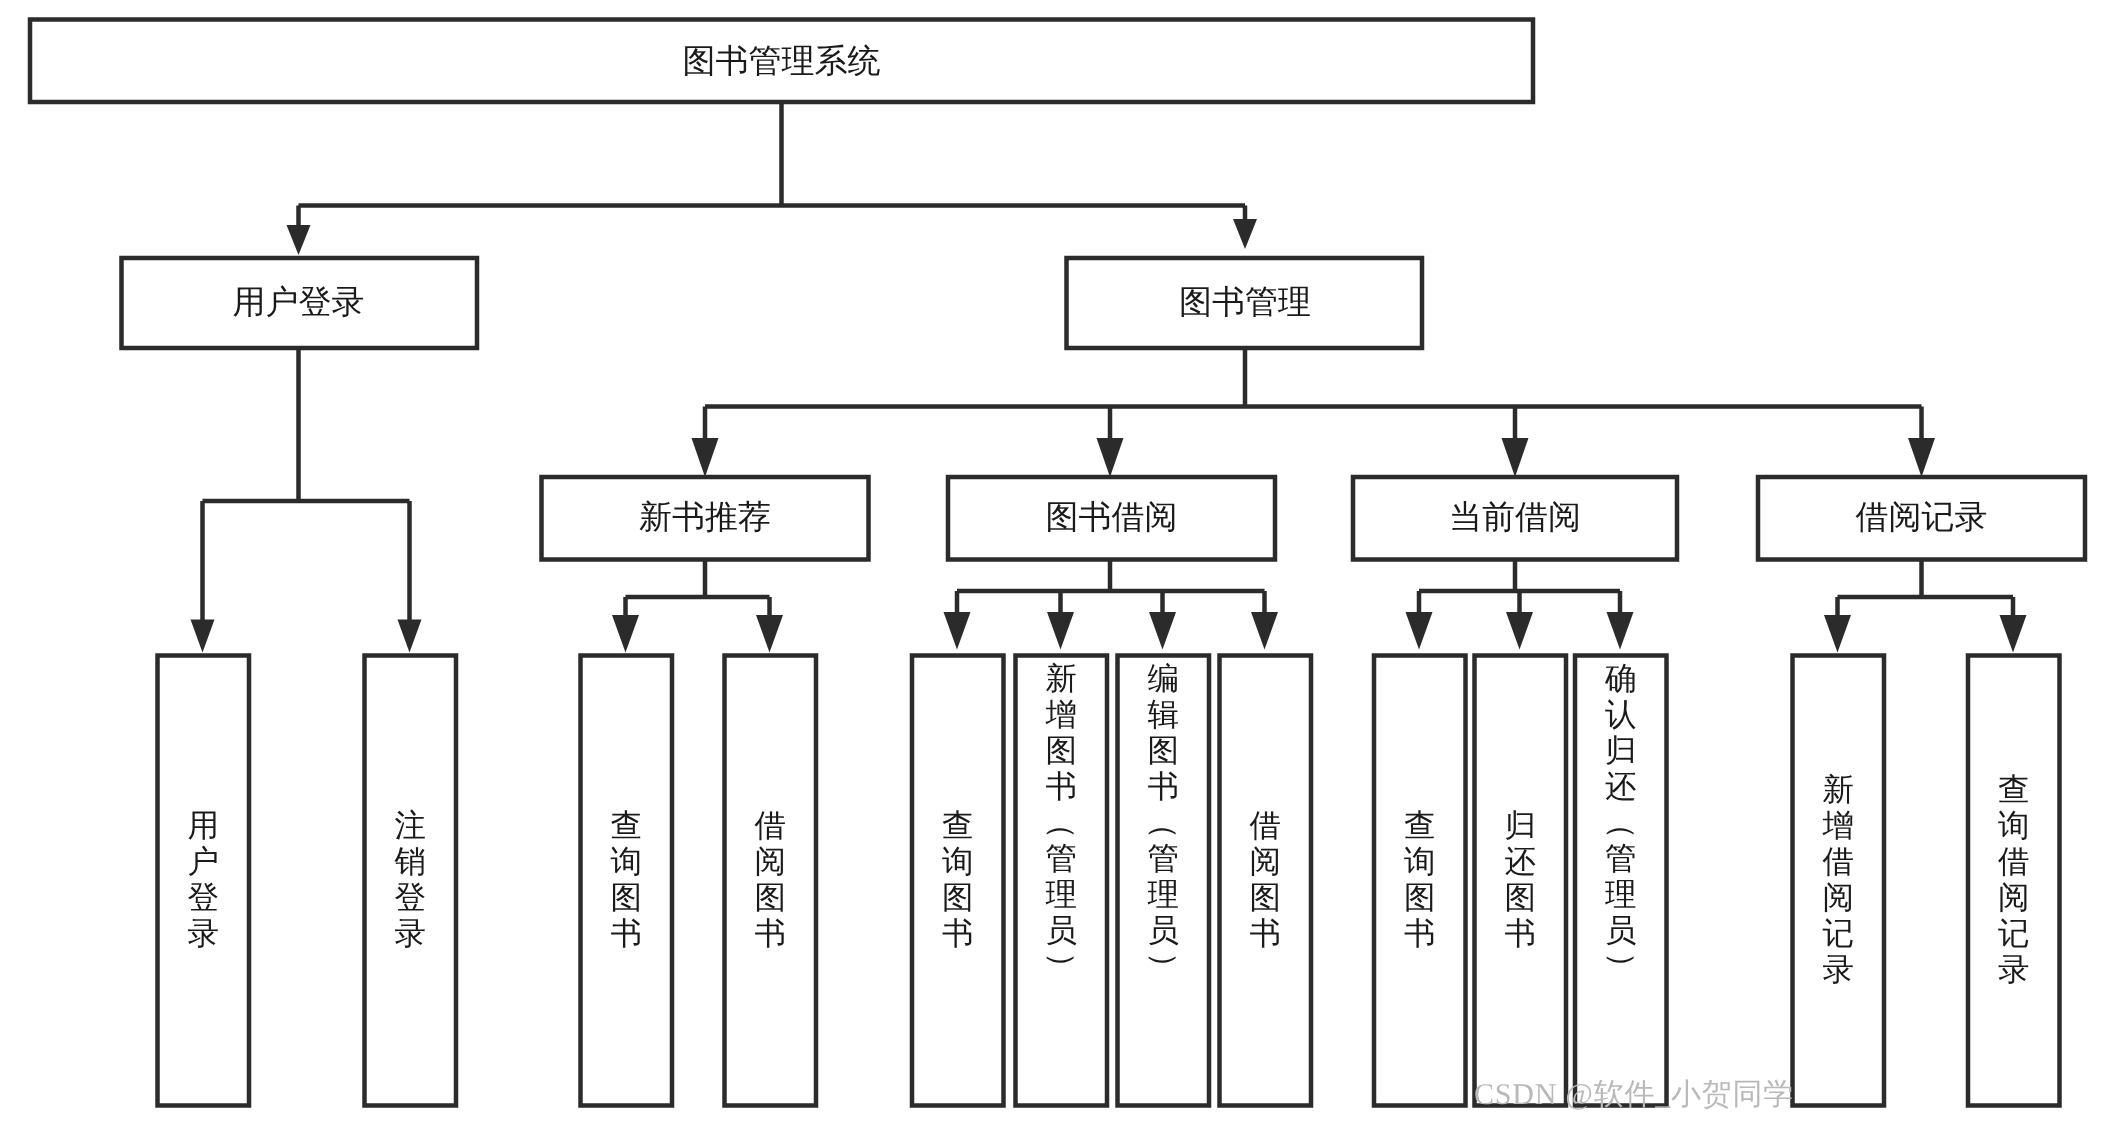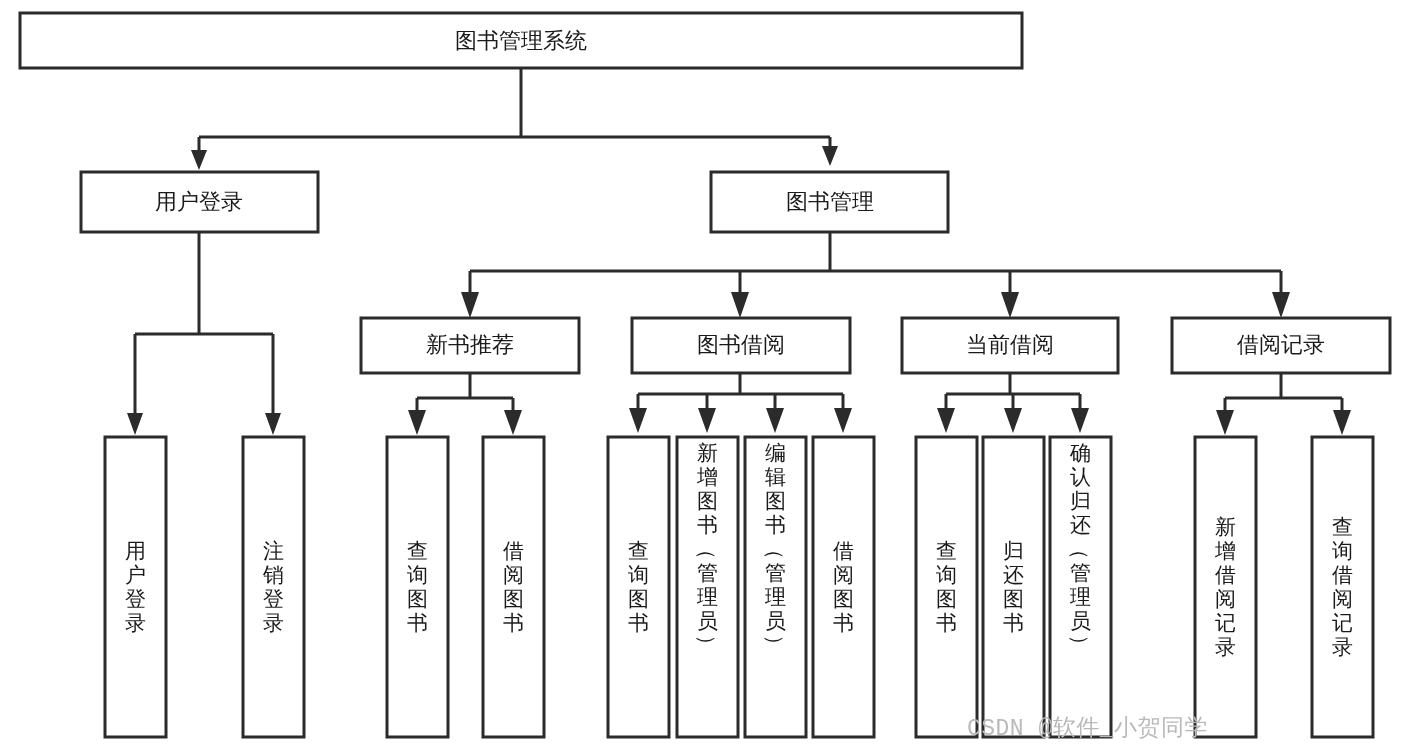--- a/index.html
+++ b/index.html
@@ -60,24 +60,24 @@
     color: #1a1a1a;
     white-space: pre;
     text-align: center;
     pointer-events: none;
   }
   .vlabel span {
     display: block;
   }
   .watermark {
     position: absolute;
-    right: 12px;
+    right: 24px;
     bottom: 4px;
-    font-family: Liberation Mono, monospace;
-    font-size: 23px;
+    font-family: Liberation Serif, serif;
+    font-size: 20px;
     color: #b9b9b9;
     letter-spacing: 0.5px;
     white-space: nowrap;
   }
 </style>
 </head>
 <body>
 
 <div id="diagram-root">
 

